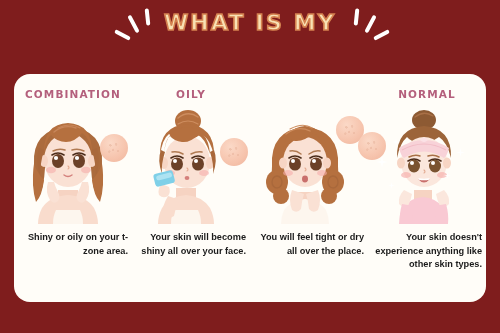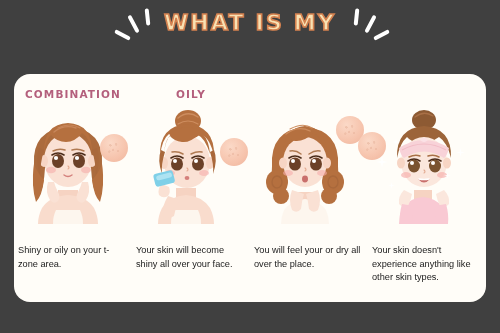--- a/index.html
+++ b/index.html
@@ -9,21 +9,21 @@
     height: 333px;
     overflow: hidden;
     font-family: "Liberation Sans", sans-serif;
     background: #fadfa4;
   }
 
   #poster {
     position: relative;
     width: 500px;
     height: 333px;
-    background: #404040;
+    background: #7f1d1d;
   }
 
   
   #title-area {
     position: absolute;
     left: 0; top: 4px;
     width: 500px; height: 68px;
   }
   .title-text {
     position: absolute;
@@ -92,25 +92,25 @@
   }
 
   .figure-wrap {
     position: absolute;
     left: 0; top: 30px;
     width: 100%; height: 120px;
   }
 
   .caption {
     position: absolute;
-    left: 4px; top: 170px;
+    left: 4px; top: 157px;
     width: calc(100% - 8px);
-    text-align: left;
+    text-align: right;
     font-size: 9.2px;
-    font-weight: normal;
+    font-weight: bold;
     line-height: 13.5px;
     color: #1b1b1b;
   }
 
   
   .skin-circle {
     position: absolute;
     width: 28px; height: 28px;
     border-radius: 50%;
     background: radial-gradient(circle at 38% 32%, #fbd9c7 0%, #f6c3ac 62%, #eeb49c 100%);
@@ -308,24 +308,25 @@
             <ellipse cx="38" cy="69" rx="5" ry="3" fill="#f6aeab" opacity=".6"></ellipse>
             <ellipse cx="72" cy="69" rx="5" ry="3" fill="#f6aeab" opacity=".6"></ellipse>
 
             <path d="M55 64 q2 2 0 3" stroke="#e3ab92" stroke-width="1.1" fill="none" stroke-linecap="round"></path>
             <ellipse cx="55" cy="75" rx="3" ry="3.4" fill="#c96f6c"></ellipse>
 
             <path d="M42 86 q-4 10 0 20 q5 4 9 -1 q1 -9 3 -15 z" fill="#fae1d4"></path>
             <path d="M68 86 q4 10 0 20 q-5 4 -9 -1 q-1 -9 -3 -15 z" fill="#fae1d4"></path>
           </svg>
         </div>
-        <div class="caption">You will feel your or dry all over the place.</div>
+        <div class="caption">You will feel tight or dry all over the place.</div>
       </div>
 
       <div class="column">
+        <div class="col-heading">NORMAL</div>
         <div class="figure-wrap">
           <div class="skin-circle sc-normal"></div>
           <span class="star s1"></span>
           <span class="star s2"></span>
           <span class="star s3"></span>
           <span class="star s4"></span>
           <span class="star s5"></span>
           <svg width="118" height="120" viewBox="0 0 118 120">
 
             <path d="M46 86 h18 v14 h-18 z" fill="#f6d3c2"></path>

